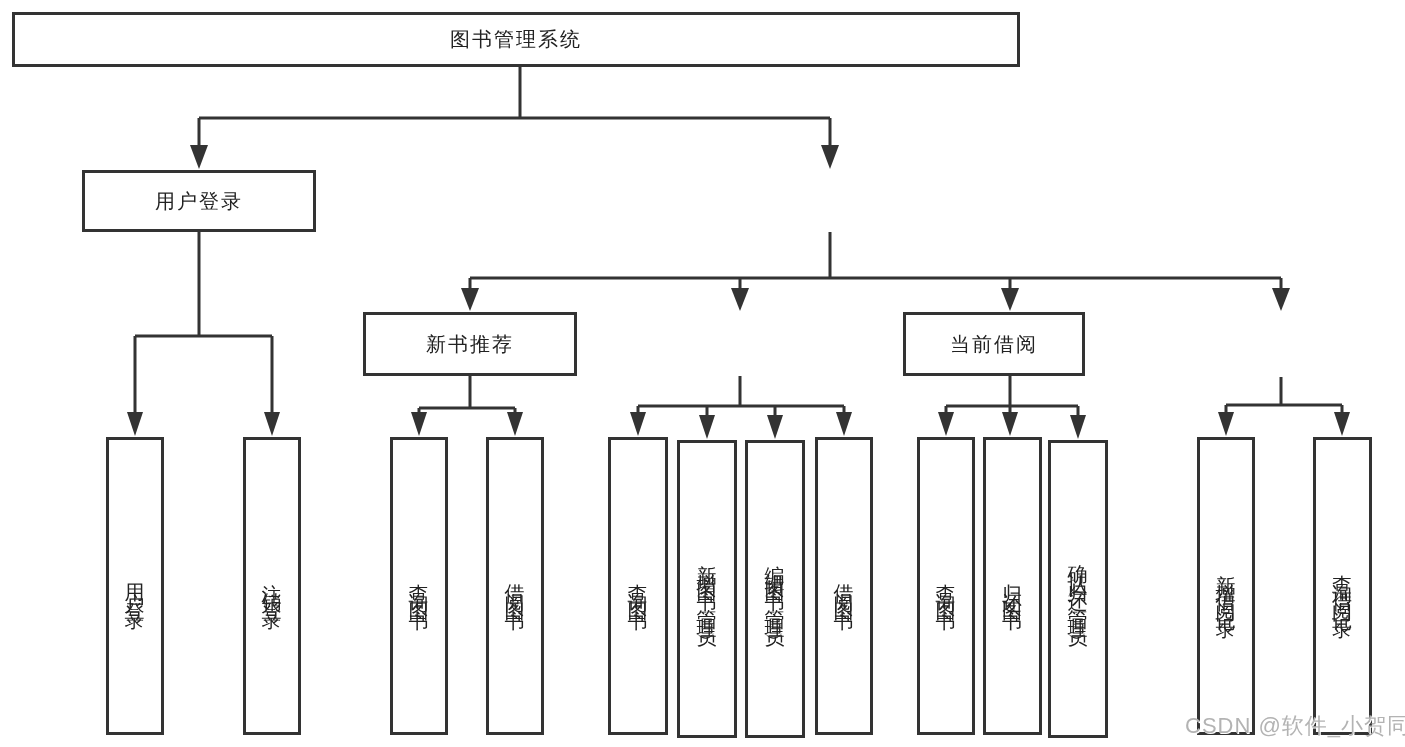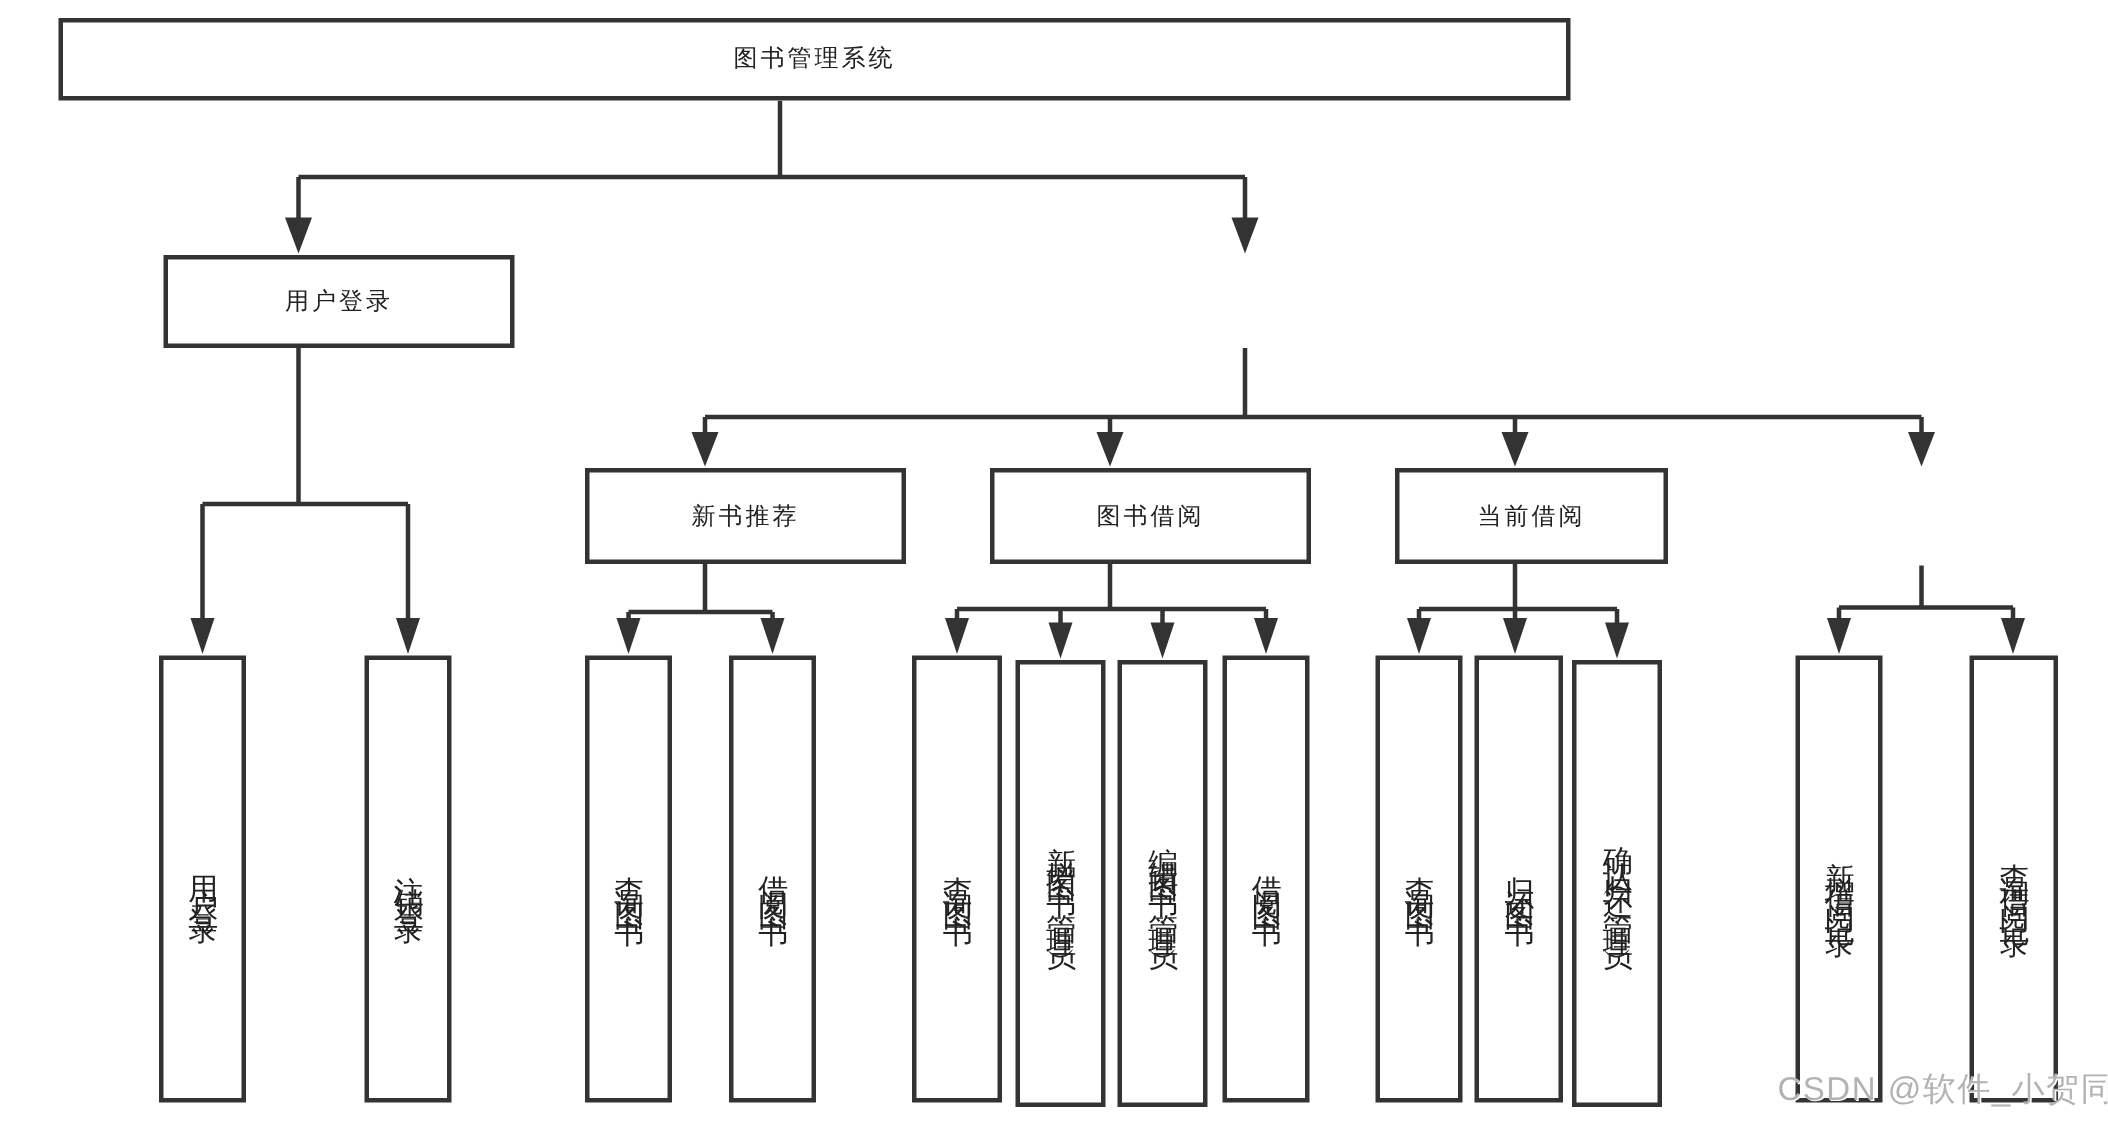--- a/index.html
+++ b/index.html
@@ -1,21 +1,21 @@
 <!DOCTYPE html>
 <html><head>
 <meta charset="utf-8">
 <style>
   html,body{margin:0;padding:0;background:#fff;}
   #canvas{position:relative;width:1405px;height:747px;background:#ffffff;overflow:hidden;
           font-family:"Liberation Sans","DejaVu Sans",sans-serif;}
   #wires{position:absolute;left:0;top:0;width:1405px;height:747px;}
   .node{position:absolute;box-sizing:border-box;background:#fff;border:3px solid #333333;
         display:flex;align-items:center;justify-content:center;color:#222222;}
-  .h{font-size:16px;letter-spacing:2px;font-weight:500;margin-left:27px;}
+  .h{font-size:20px;letter-spacing:2px;font-weight:500;}
   .v{font-size:20px;}
   .v span{writing-mode:vertical-rl;text-orientation:mixed;letter-spacing:9px;line-height:1.1;}
   .wire{stroke:#333333;stroke-width:3;fill:none;}
   .arrow{fill:#333333;stroke:none;}
   #watermark{position:absolute;left:1185px;top:711px;width:218px;font-size:22px;
              color:#b3b3b3;letter-spacing:1px;white-space:nowrap;
              text-shadow:1px 1px 0 #ffffff;}
 </style>
 </head>
 <body>
@@ -63,21 +63,20 @@
       <polygon class="arrow" points="1218,412 1234,412 1226,436"></polygon>
       <polygon class="arrow" points="1334,412 1350,412 1342,436"></polygon>
     </g>
   </svg>
 
   <div class="node h" style="left:12px;top:12px;width:1008px;height:55px">图书管理系统</div>
 
   <div class="node h" style="left:82px;top:170px;width:234px;height:62px">用户登录</div>
 
   <div class="node h" style="left:363px;top:312px;width:214px;height:64px">新书推荐</div>
-  <div class="node h" style="left:633px;top:312px;width:214px;height:64px">图书借阅</div>
   <div class="node h" style="left:903px;top:312px;width:182px;height:64px">当前借阅</div>
 
   <div class="node v" style="left:106px;top:437px;width:58px;height:298px">
       <span>用户登录</span>
     </div>
   <div class="node v" style="left:243px;top:437px;width:58px;height:298px">
       <span>注销登录</span>
     </div>
 
   <div class="node v" style="left:390px;top:437px;width:58px;height:298px">

